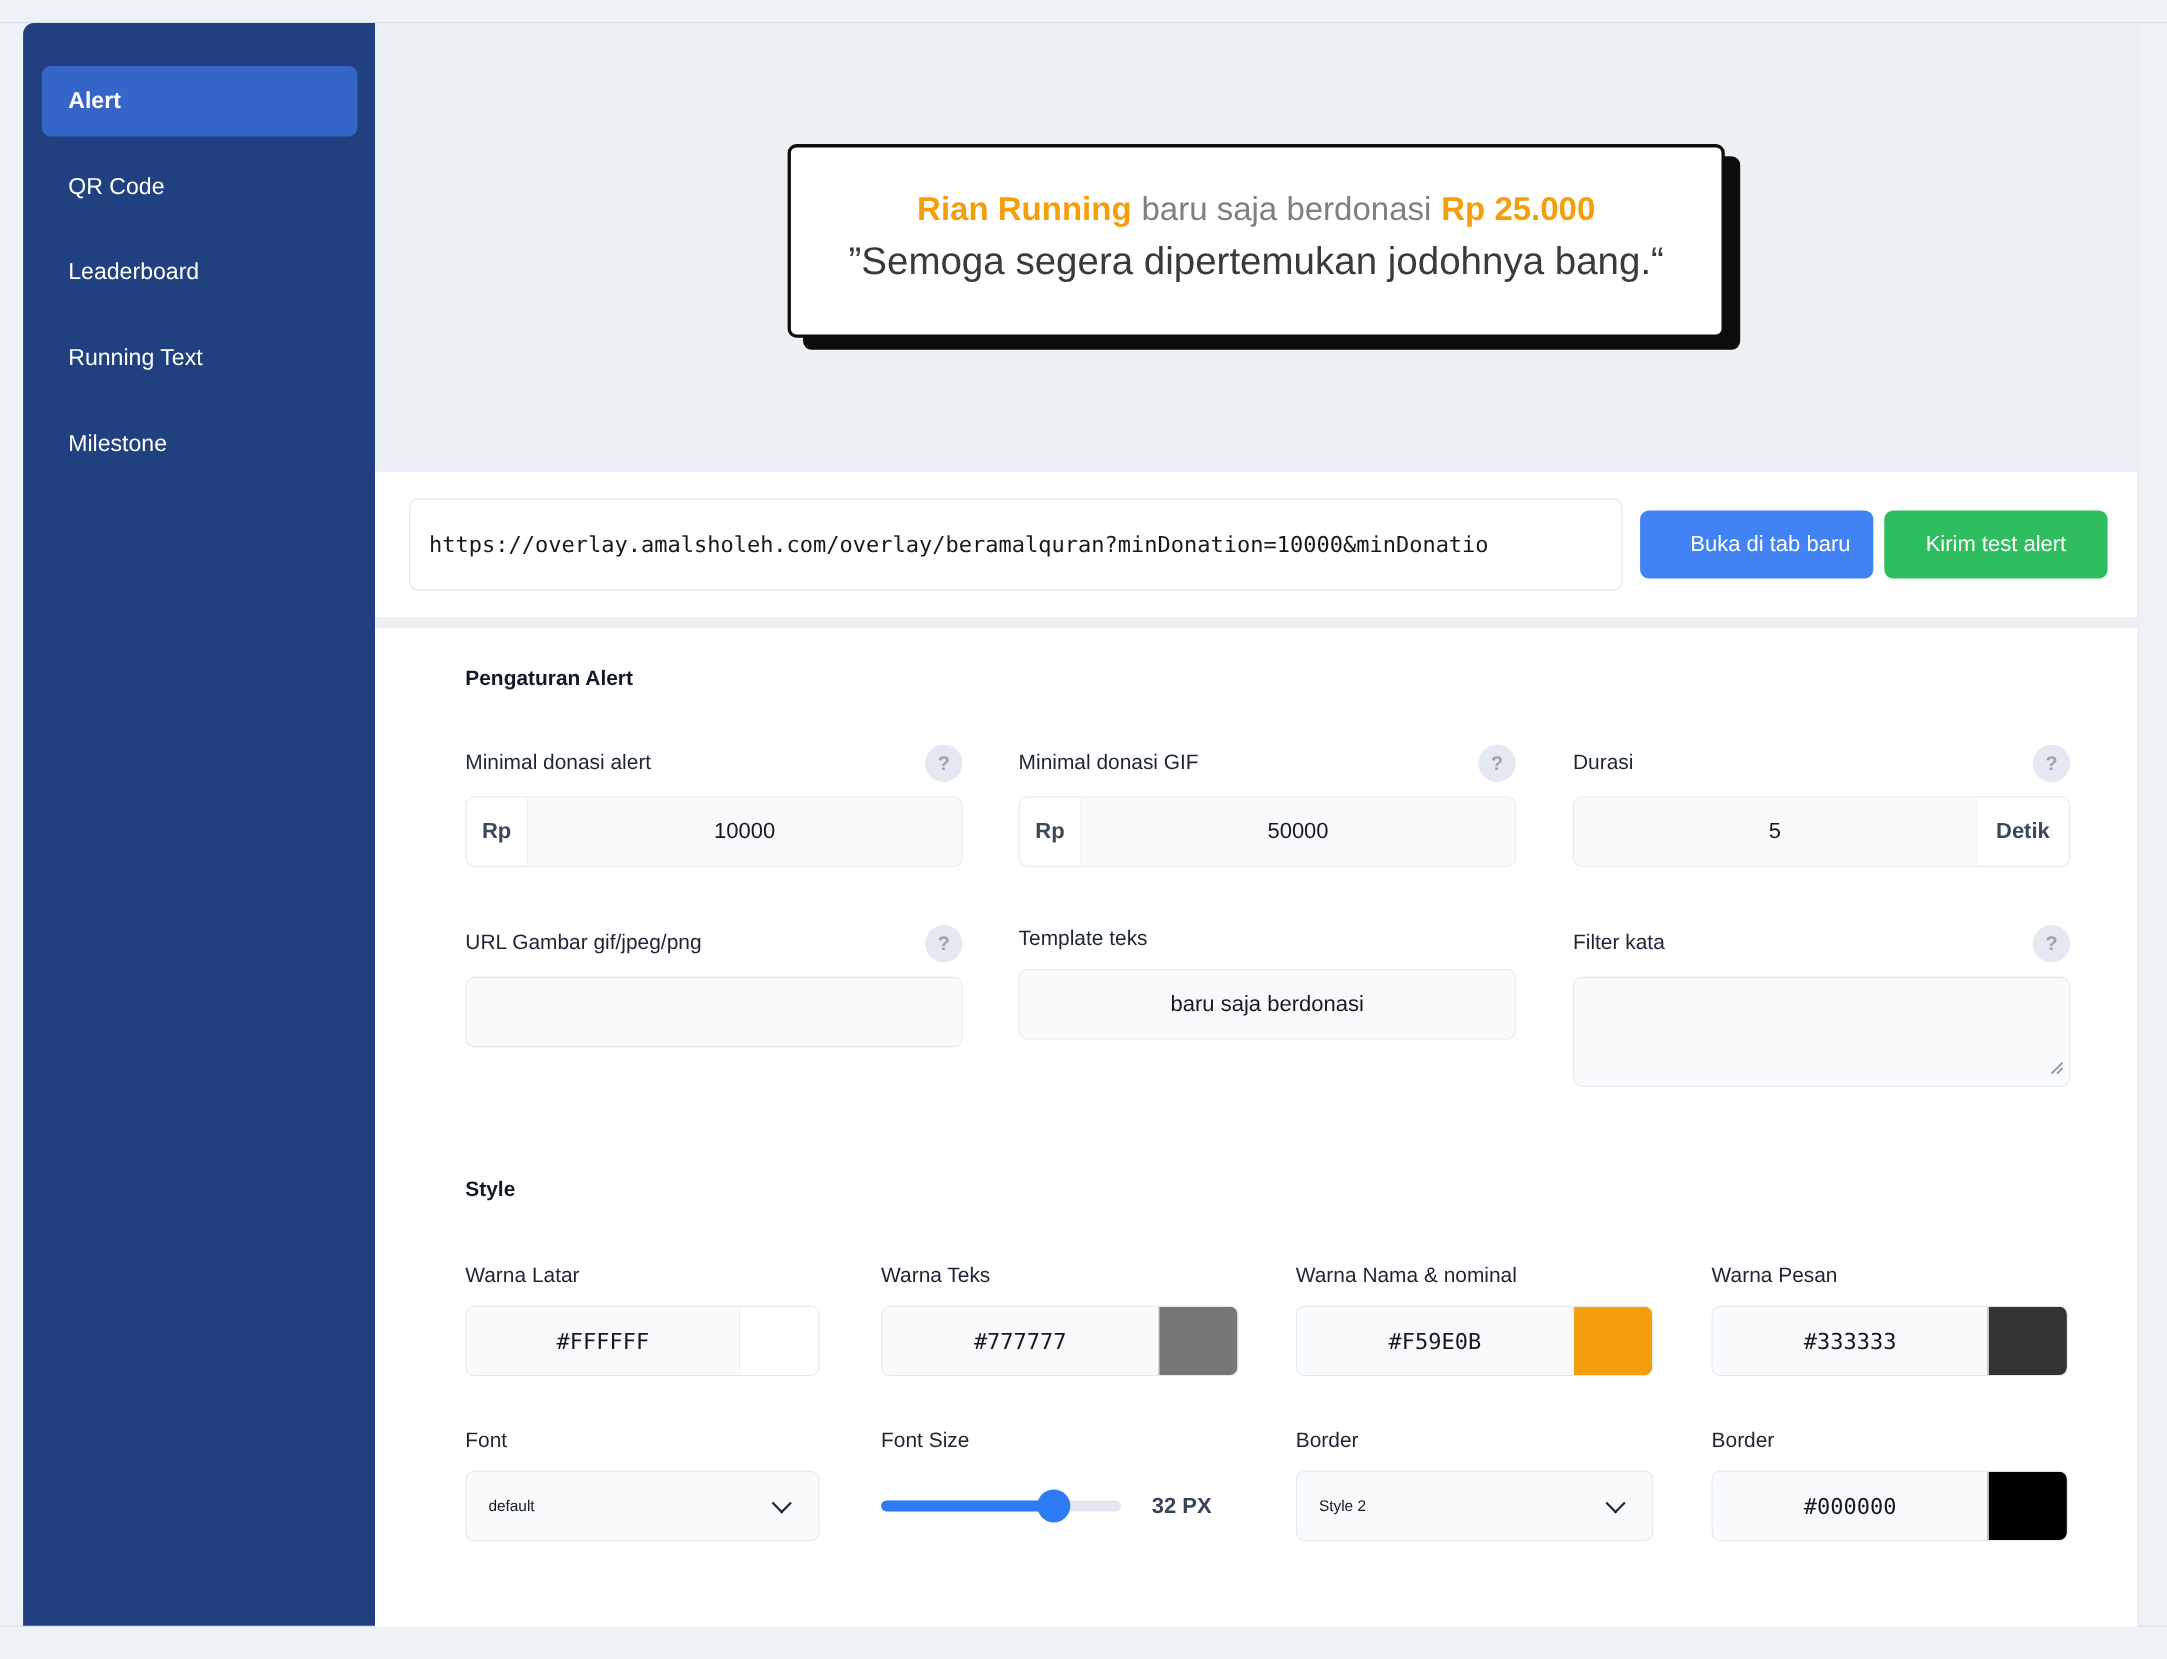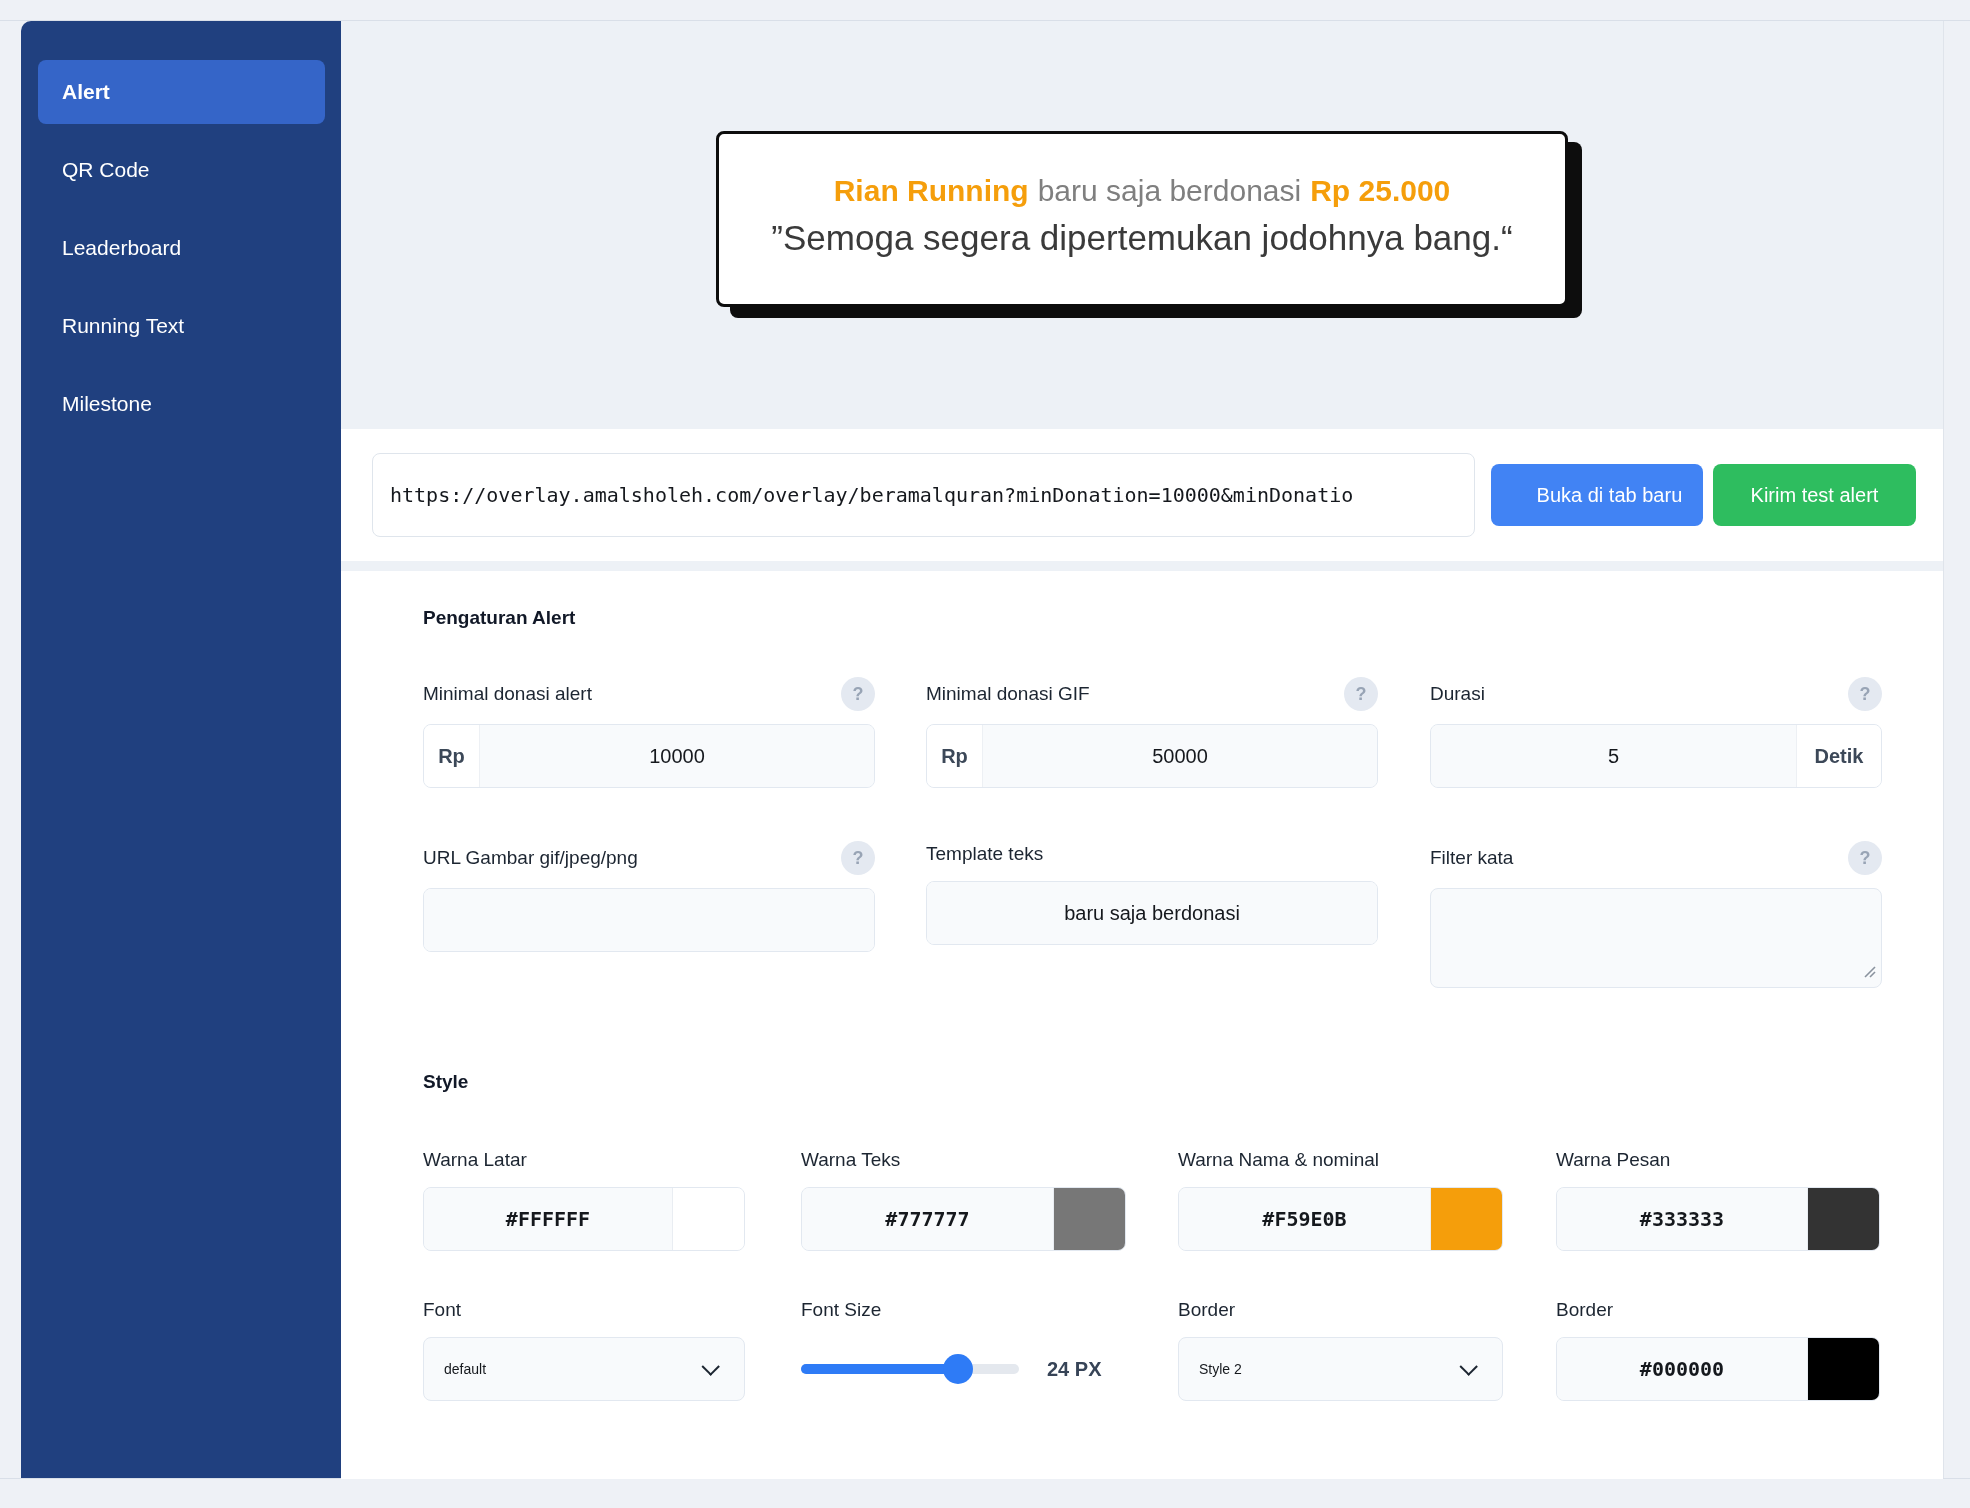--- a/index.html
+++ b/index.html
@@ -87,21 +87,21 @@
   .ig-addon {
     background:#ffffff; display:flex; align-items:center; justify-content:center;
     font-size:20px; font-weight:700; color:#3c4858; flex:0 0 auto;
   }
   .ig-addon.prefix { width:56px; border-right:1px solid #edf0f4; }
   .ig-addon.suffix { width:85px; border-left:1px solid #edf0f4; }
   .ig-input {
     flex:1 1 auto; min-width:0; border:none; background:#f8fafc; outline:none;
     font-family:"Liberation Sans", sans-serif; font-size:20px; color:#15181d; padding:0 20px;text-align:center;
   }
-  .ig-input.mono { font-family:"DejaVu Sans Mono", monospace;font-weight:bold; }
+  .ig-input.mono { font-family:"DejaVu Sans Mono", monospace; }
 
   .textarea {
     width:100%; height:100px; border:1px solid #e2e8f0; border-radius:8px;
     background:#f8fafc; position:relative;
   }
   .resize-handle { position:absolute; right:5px; bottom:5px; }
 
   .swatch { width:72px; flex:0 0 auto; border-left:1px solid #e9edf2; cursor:pointer; }
 
   .select {
@@ -305,21 +305,21 @@
     <div class="field c4-2 row4">
       <div class="label-row plain">
         <span class="field-label">Font Size</span>
       </div>
       <div class="slider-row">
         <div class="slider-track">
           <div class="slider-fill" style="width: 72%;">
             <div class="slider-thumb"></div>
           </div>
         </div>
-        <span class="slider-value">24 PX</span>
+        <span class="slider-value">32 PX</span>
       </div>
     </div>
 
     <div class="field c4-3 row4">
       <div class="label-row plain">
         <span class="field-label">Border</span>
       </div>
       <div class="select">
         <span>Style 2</span>
         <span class="chevron"></span>

